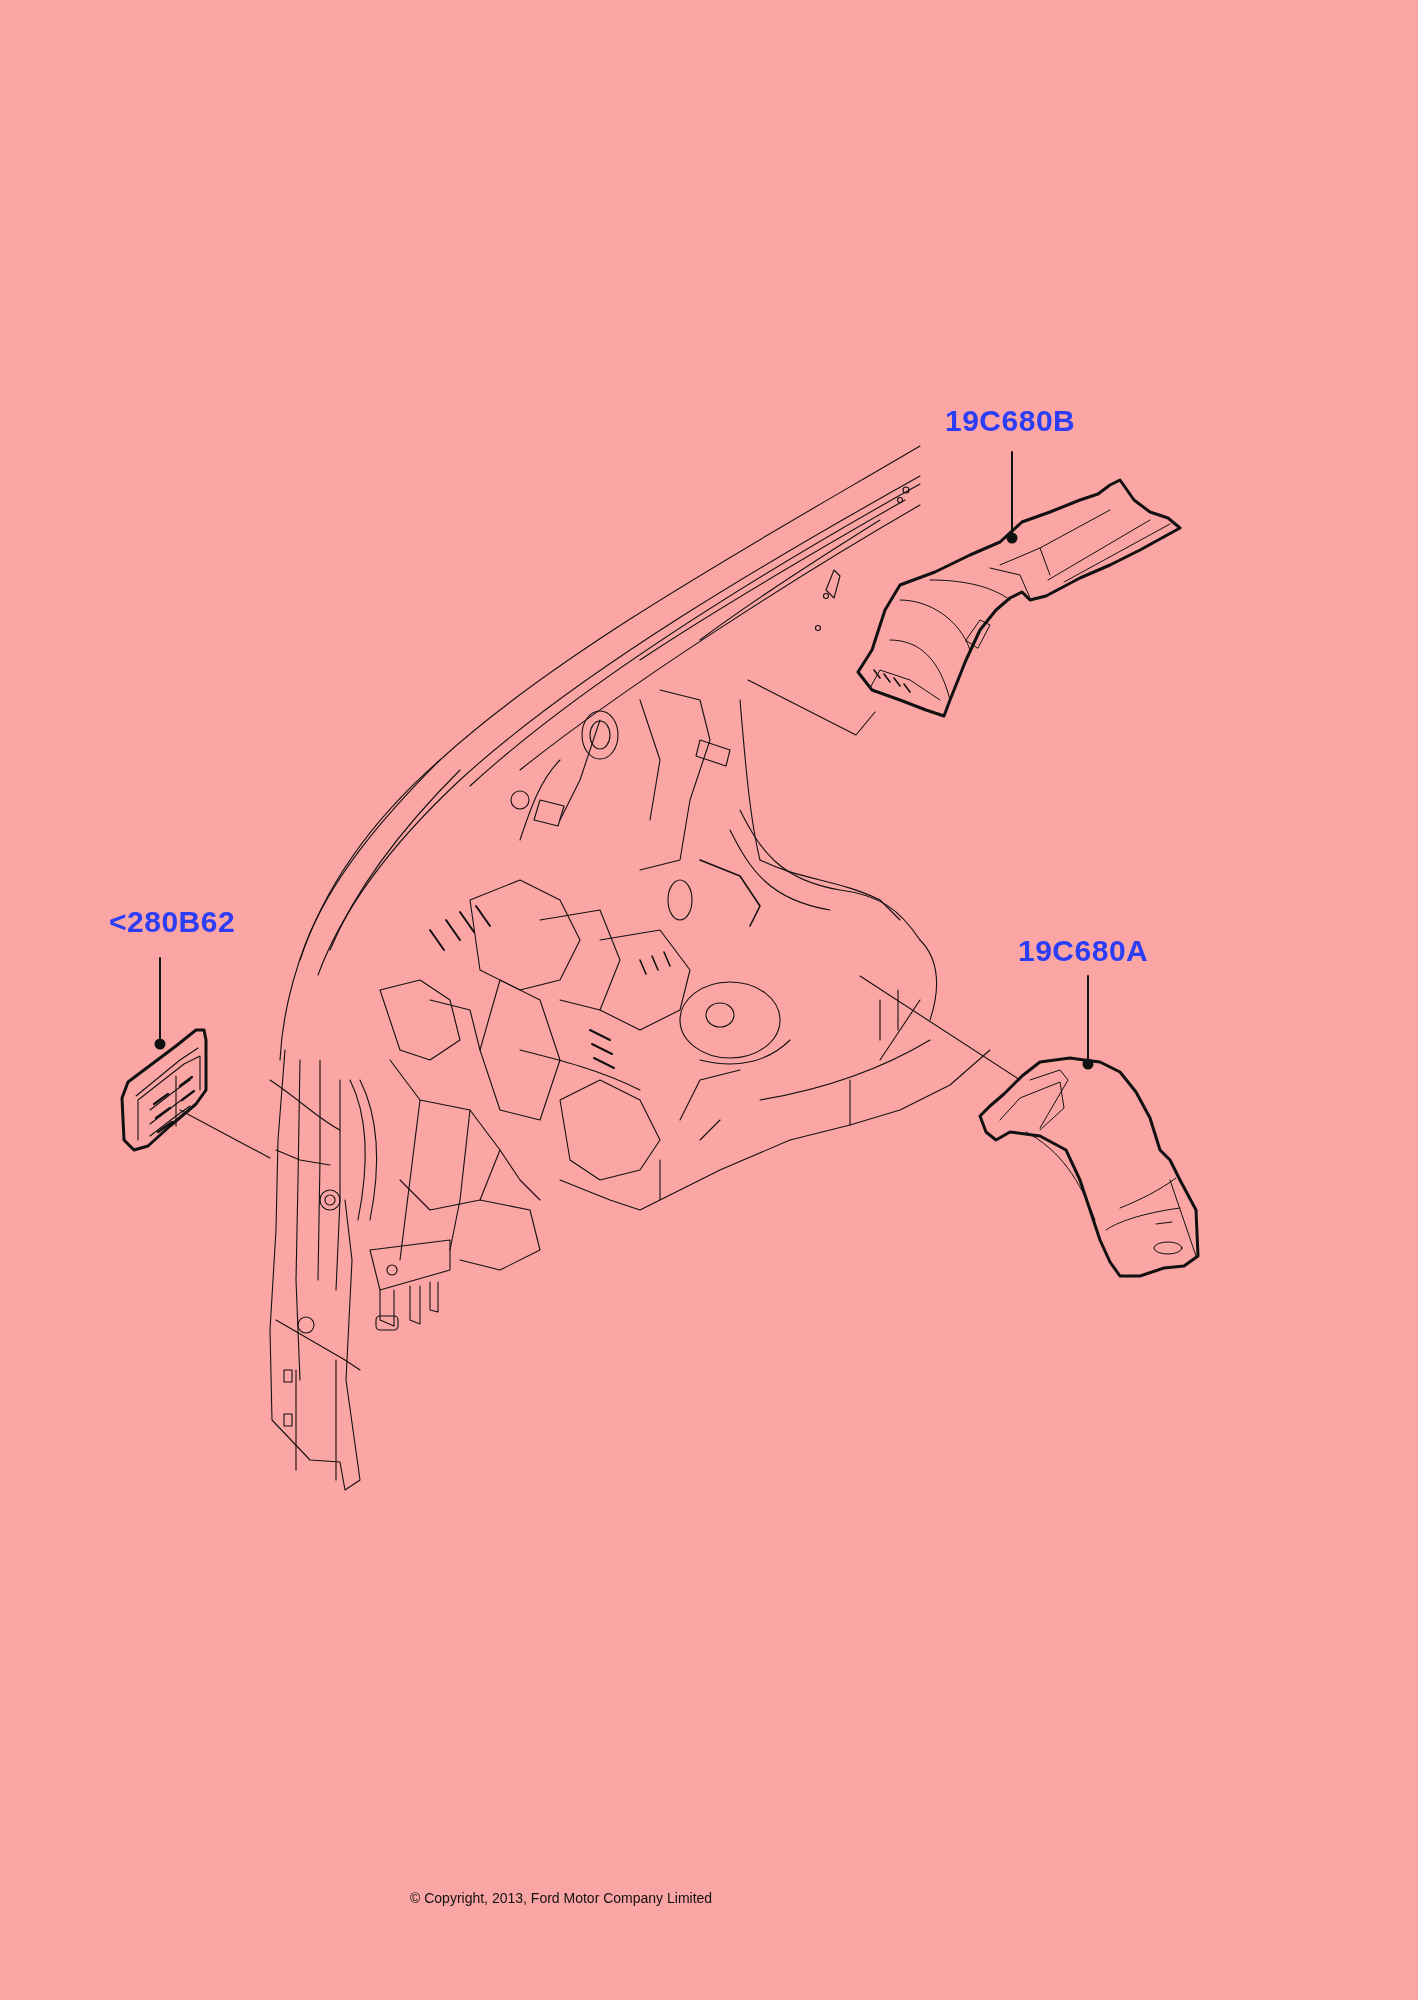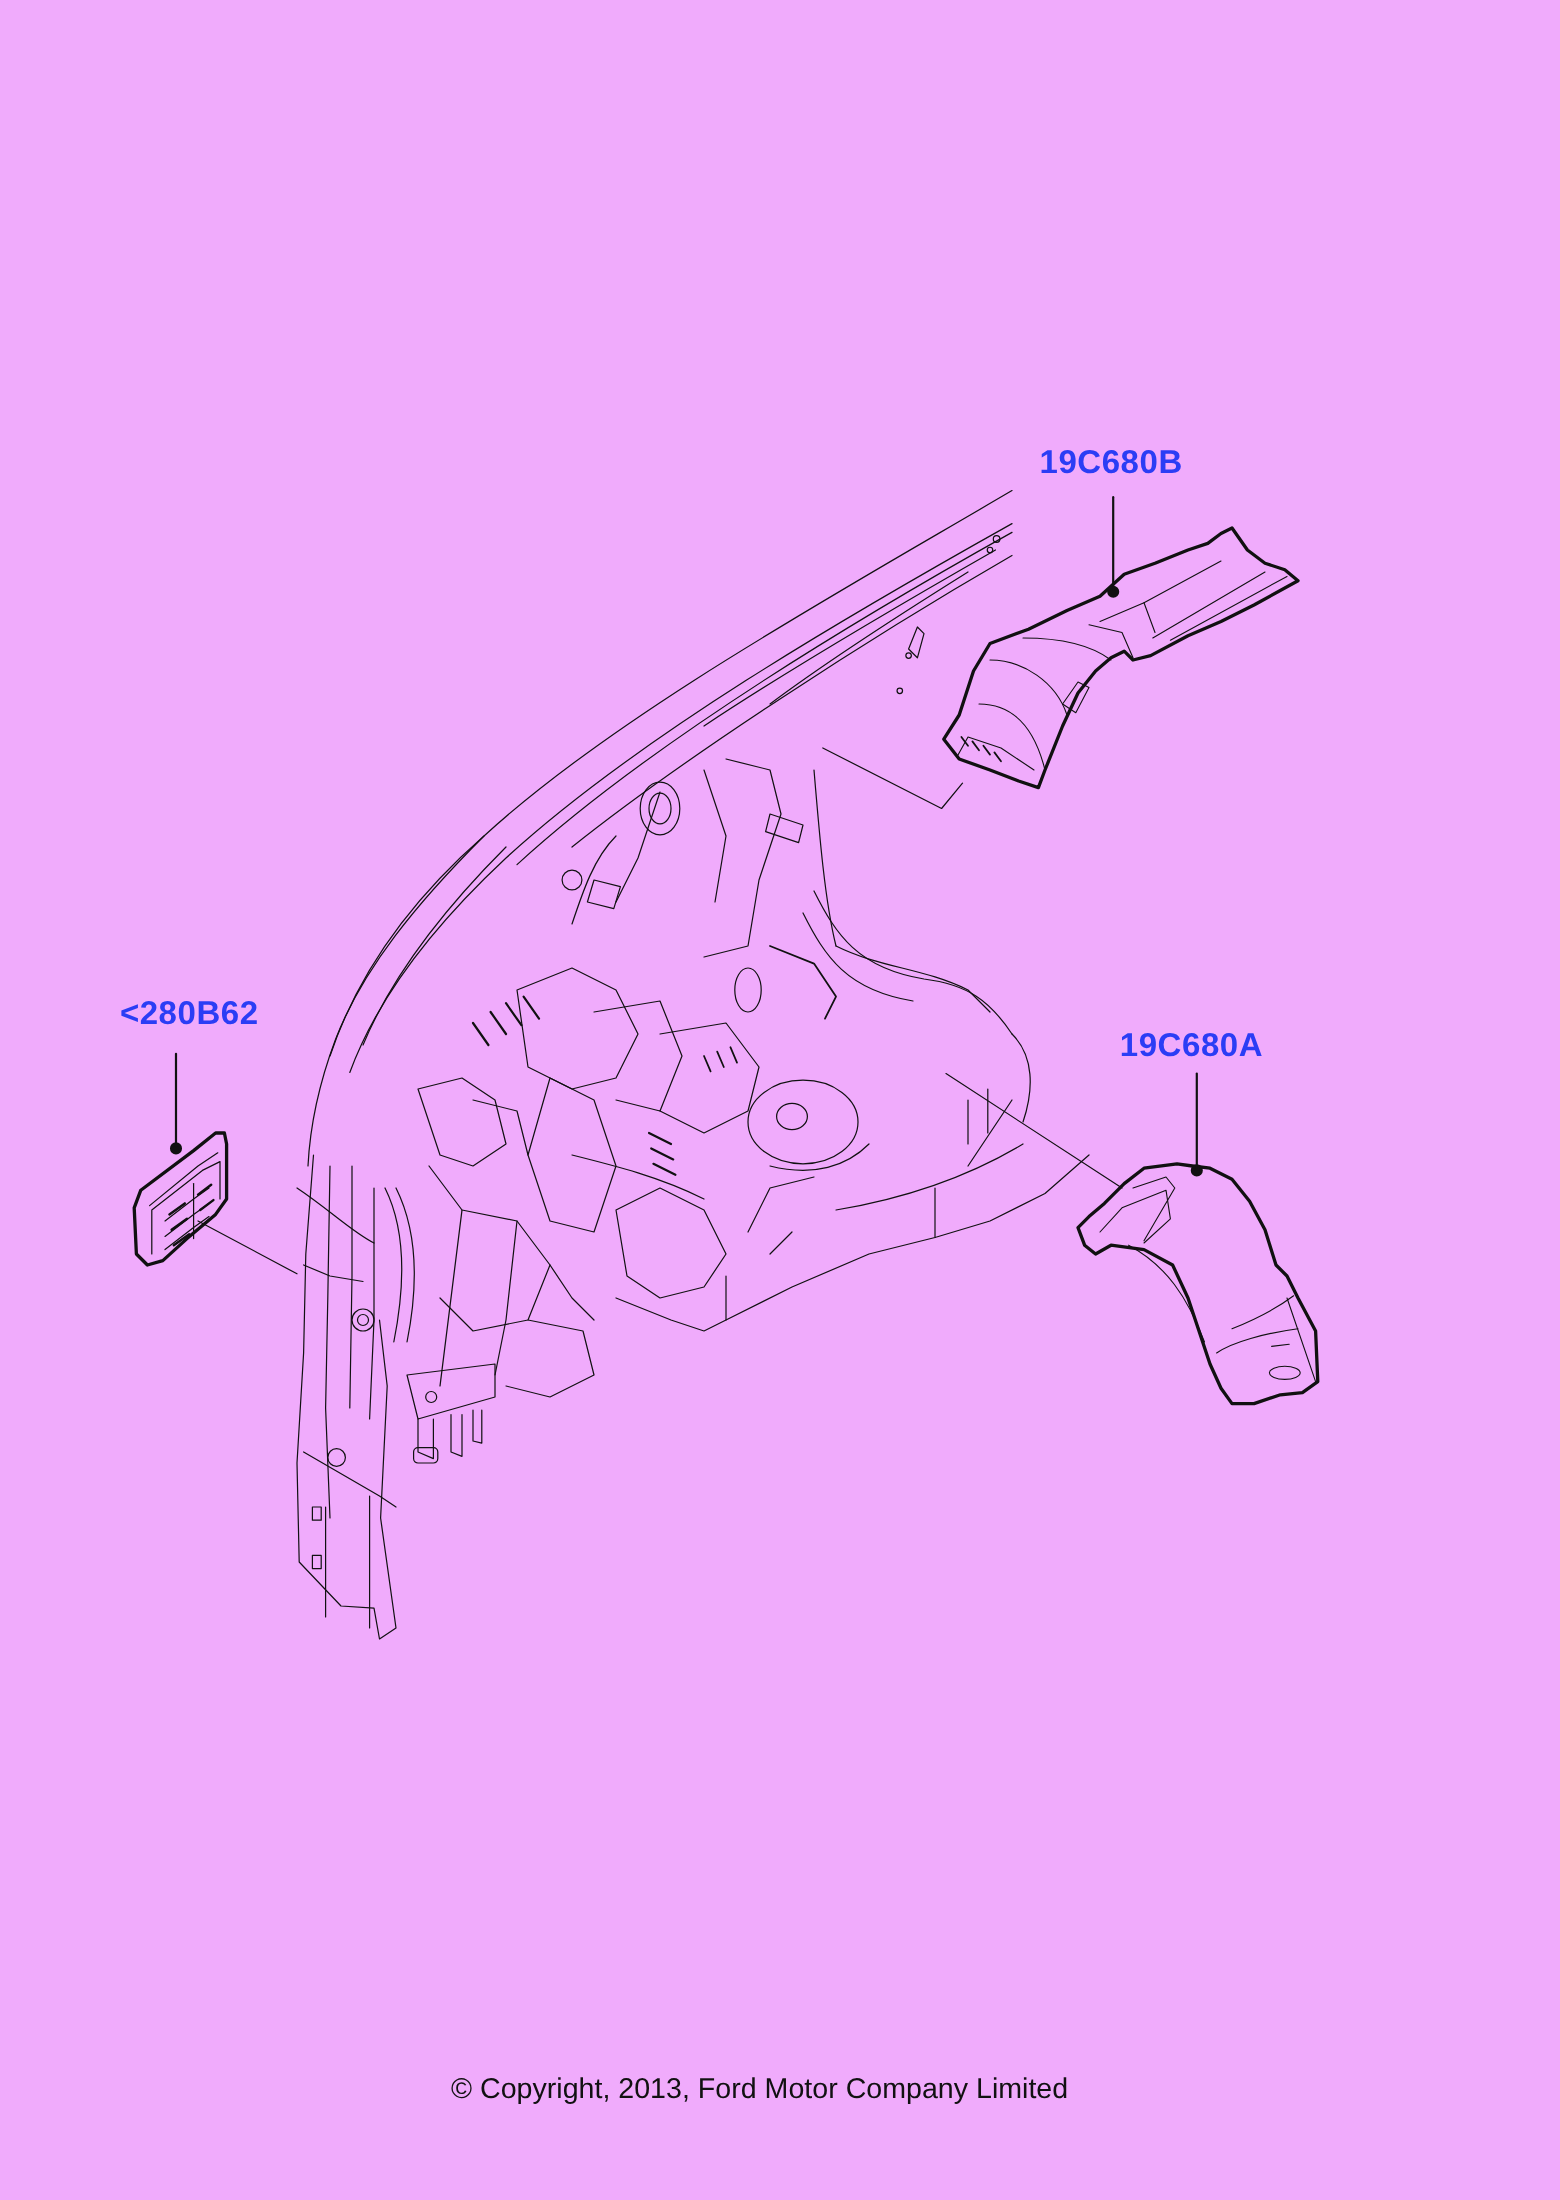--- a/index.html
+++ b/index.html
@@ -1,16 +1,16 @@
 <!DOCTYPE html>
 <html><head>
 <meta charset="utf-8">
 <style>
   html, body { margin: 0; padding: 0; background: #ffffff; }
-  .page { position: relative; width: 1418px; height: 2000px; background: #f0abfc; overflow: hidden; }
+  .page { position: relative; width: 1418px; height: 2000px; background: #fca5a5; overflow: hidden; }
   .drawing { position: absolute; left: 0; top: 0; width: 1418px; height: 2000px; }
   .callout {
     position: absolute;
     font-family: "Liberation Sans", sans-serif;
     font-weight: bold;
     font-size: 30px;
     line-height: 32px;
     letter-spacing: 0.5px;
     white-space: nowrap;
     cursor: pointer;
@@ -23,21 +23,21 @@
     font-family: "Liberation Sans", sans-serif;
     font-size: 22px;
     line-height: 32px;
     color: #111111;
   }
   .meta-block div { white-space: nowrap; }
   .copyright {
     position: absolute;
     left: 410px; top: 1884px;
     font-family: "Liberation Sans", sans-serif;
-    font-size: 26px;
+    font-size: 14px;
     line-height: 28px;
     color: #111111;
     white-space: nowrap;
   }
 </style>
 </head>
 <body>
 
 <div class="page">
 

